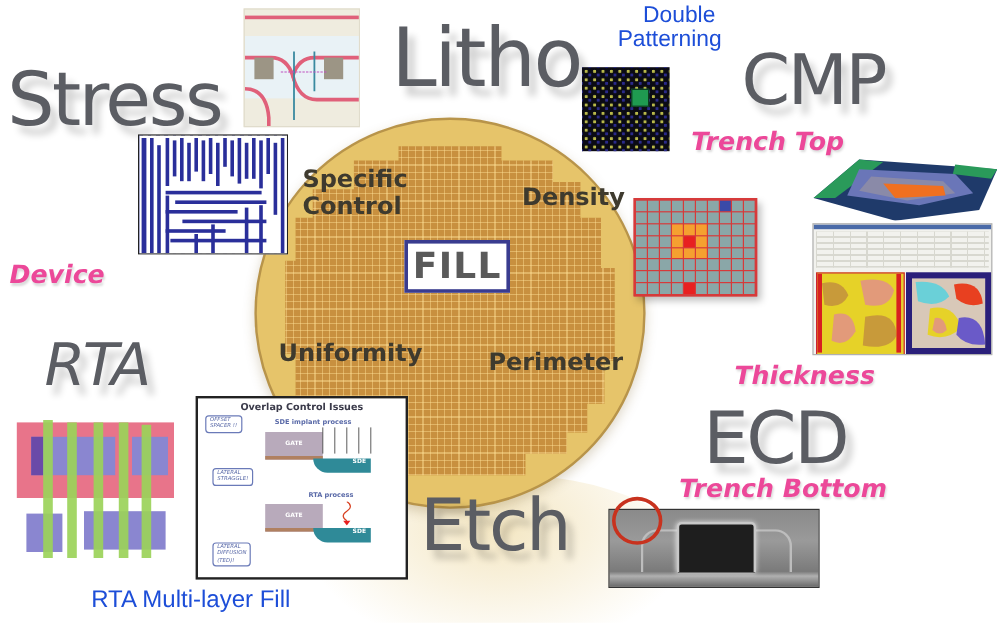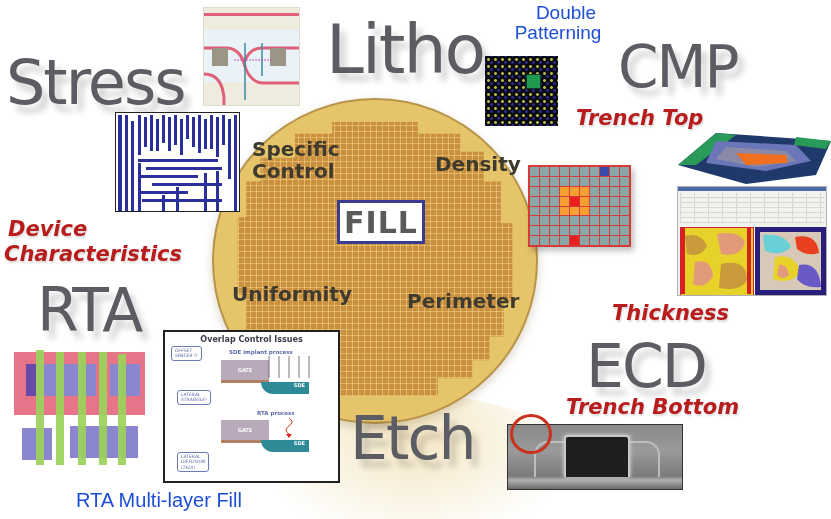--- a/index.html
+++ b/index.html
@@ -10,21 +10,21 @@
   }
   .abs { position: absolute; }
 
   
   .big {
     position: absolute; color: #5b5d63; font-family: "DejaVu Sans", sans-serif;
     font-weight: normal; letter-spacing: -2px; line-height: 1;
     text-shadow: 6px 8px 6px rgba(0,0,0,0.18);
   }
   .ital {
-    position: absolute; color: #b91c1c; font-family: "DejaVu Sans", sans-serif;
+    position: absolute; color: #ec4899; font-family: "DejaVu Sans", sans-serif;
     font-weight: bold; font-style: italic; line-height: 1;
     text-shadow: 1px 2px 2px rgba(0,0,0,0.15);
   }
   .plain { position: absolute; color: #1d4ed8; font-family: Liberation Sans, sans-serif; line-height: 1.05; }
 
   
   .wafer-reflect {
     position: absolute; left: 250px; top: 395px; width: 330px; height: 150px;
     border-radius: 50%;
     background: radial-gradient(ellipse at 50% 30%, rgba(230,200,120,0.45), rgba(255,255,255,0) 70%);
@@ -123,32 +123,31 @@
 </div>
 <div class="wafer-label" style="left:435px; top:153px;">Density</div>
 <div class="wafer-label" style="left:232px; top:283px;">Uniformity</div>
 <div class="wafer-label" style="left:407px; top:290px;">Perimeter</div>
 
 <div class="fill-box">FILL</div>
 
 <div class="big" style="left:6px; top:52px; font-size:62px;">Stress</div>
 <div class="big" style="left:326px; top:16px; font-size:68px;">Litho</div>
 <div class="big" style="left:618px; top:38px; font-size:58px;">CMP</div>
-<div class="big" style="left:37px; top:280px; font-size:60px;">RTA</div>
+<div class="big" style="left:37px; top:280px; font-size:49px;font-style:italic;">RTA</div>
 <div class="big" style="left:350px; top:408px; font-size:60px;">Etch</div>
 <div class="big" style="left:586px; top:336px; font-size:60px;">ECD</div>
 
 <div class="plain" style="left:516px; top:3px; font-size:19px; width:100px; text-align:center;">
   <div>Double</div>
   <div style="margin-left:-16px;text-align:center;">Patterning</div>
 </div>
 <div class="ital" style="left:576px; top:108px; font-size:21px;">Trench Top</div>
 <div class="ital" style="left:4px; top:217px; font-size:21px; line-height:1.2;">
   <div style="padding-left:4px;">Device</div>
-  <div>Characteristics</div>
 </div>
 <div class="ital" style="left:612px; top:303px; font-size:21px;">Thickness</div>
 <div class="ital" style="left:566px; top:397px; font-size:21px;">Trench Bottom</div>
 <div class="plain" style="left:76px; top:490px; font-size:20px;">RTA Multi-layer Fill</div>
 
 <div class="tile stress-layout">
   <svg width="97" height="99" viewBox="0 0 97 99">
     <rect x="0" y="0" width="97" height="99" fill="#efecdf"></rect>
     <rect x="0" y="5" width="97" height="3" fill="#e0607a"></rect>
     <rect x="0" y="22" width="97" height="52" fill="#e9f2f6"></rect>

